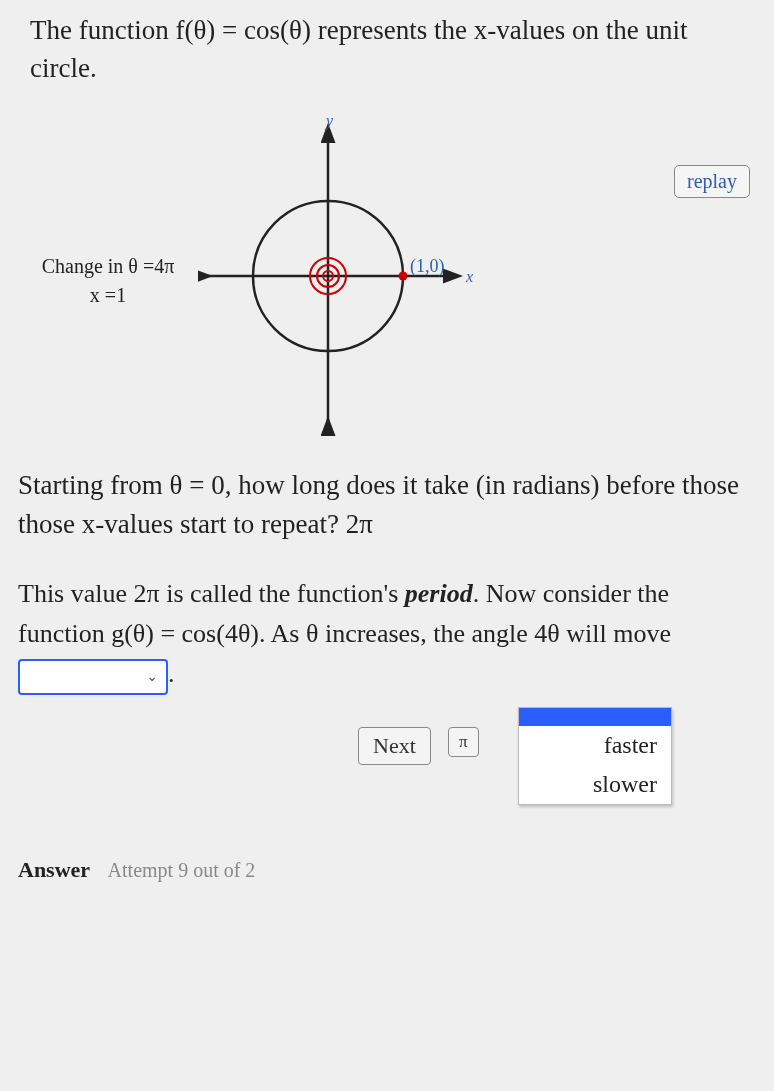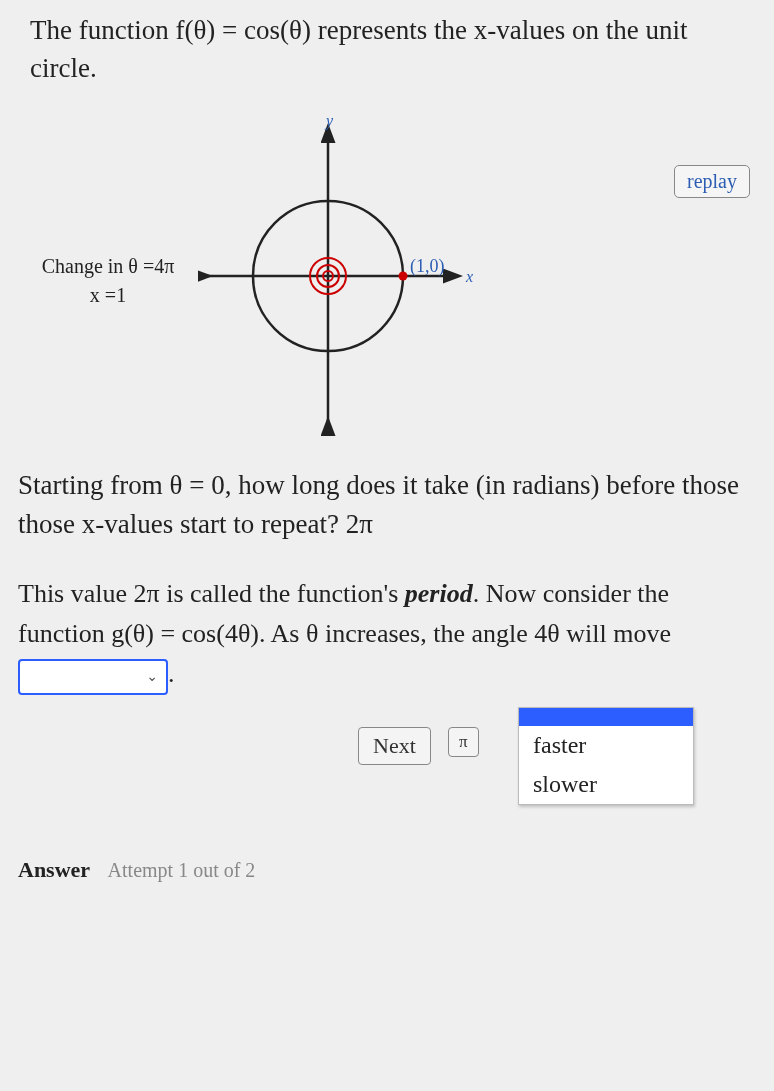--- a/index.html
+++ b/index.html
@@ -104,24 +104,25 @@
     font-family: Georgia, serif;
     font-size: 17px;
     padding: 4px 10px;
     cursor: pointer;
     color: #333;
   }
   .dropdown-panel {
     position: absolute;
     left: 500px;
     top: -6px;
-    width: 176px;
+    width: 154px;
     background: #fff;
     border: 1px solid #bbb;
     box-shadow: 1px 2px 3px rgba(0,0,0,0.2);
+    text-align: right;
   }
   .dropdown-panel .bar {
     height: 18px;
     background: #2b5dff;
   }
   .dropdown-panel .opt {
     font-size: 24px;
     padding: 6px 14px;
     cursor: pointer;
     font-family: Georgia, serif;
@@ -181,14 +182,14 @@
   <button class="pi-btn">π</button>
   <div class="dropdown-panel">
     <div class="bar"></div>
     <div class="opt">faster</div>
     <div class="opt">slower</div>
   </div>
 </div>
 
 <div class="answer-row">
   <span class="answer-label">Answer</span>
-  <span class="attempt-text">Attempt 1 out of 2</span>
+  <span class="attempt-text">Attempt 9 out of 2</span>
 </div>
 
 </body></html>

